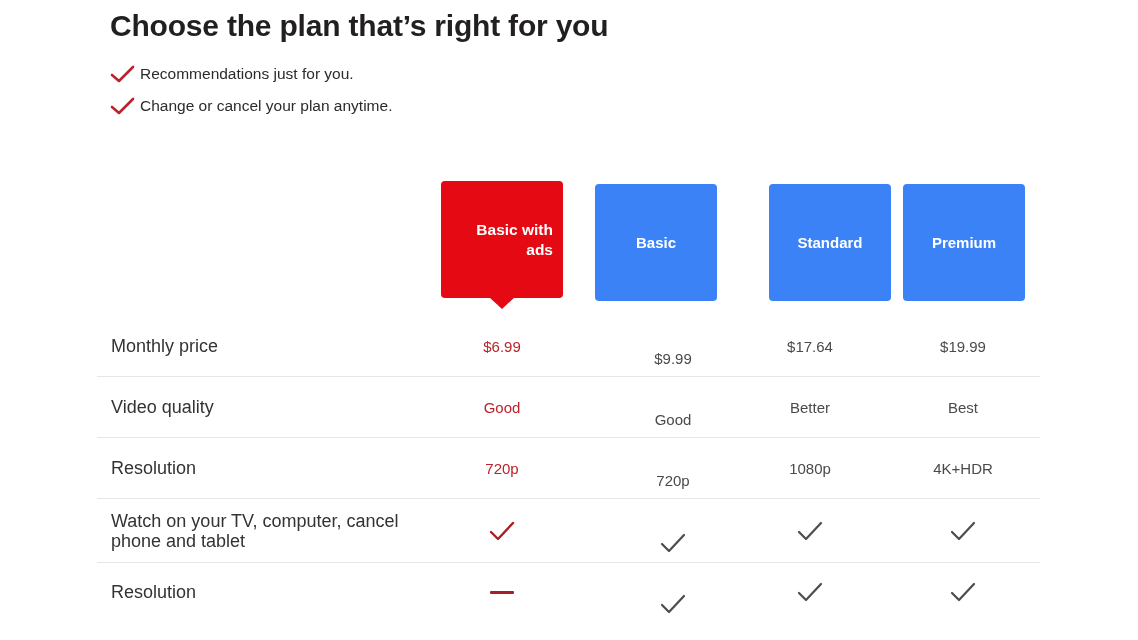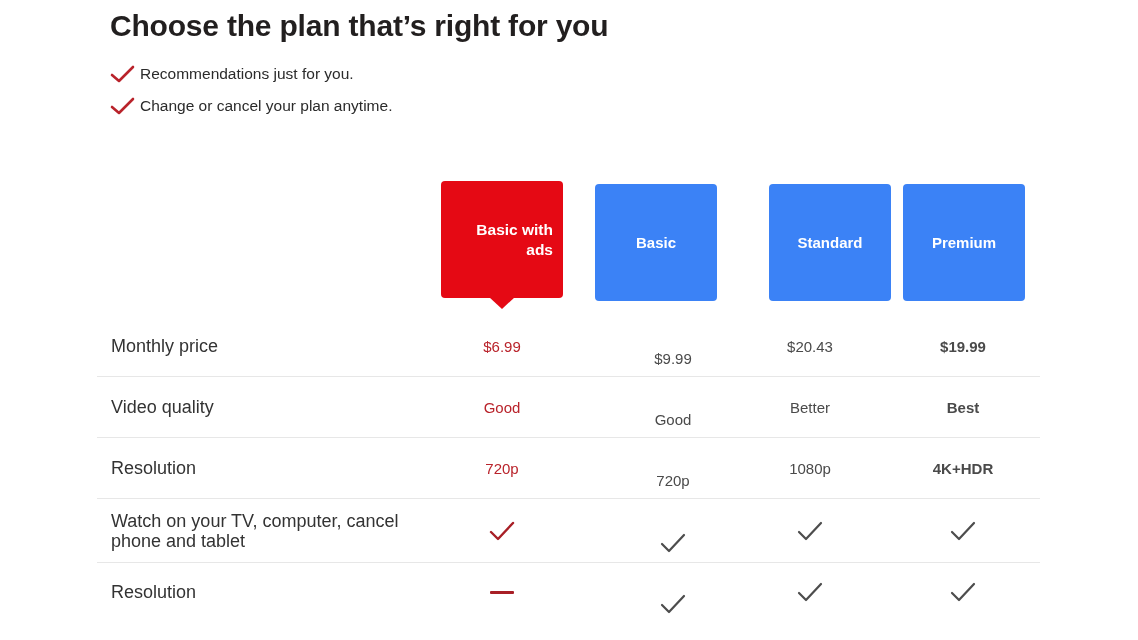--- a/index.html
+++ b/index.html
@@ -150,21 +150,21 @@
     position: absolute;
     width: 140px;
     text-align: center;
     font-size: 15px;
     color: #4a4a4a;
   }
 
   .cell.c0 { left: 335px; }
   .cell.c1 { left: 506px; margin-top: 24px; }
   .cell.c2 { left: 643px; }
-  .cell.c3 { left: 796px; font-weight: bold; }
+  .cell.c3 { left: 796px; }
 
   .cell.highlight { color: #b9232b; }
 
   .cell .mark-wrap {
     display: flex;
     align-items: center;
     justify-content: center;
     height: 24px;
   }
 
@@ -228,21 +228,21 @@
     </div>
 
   </div>
 
   <div class="table">
 
     <div class="row r-price">
       <div class="feature-label">Monthly price</div>
       <div class="cell c0 highlight">$6.99</div>
       <div class="cell c1">$9.99</div>
-      <div class="cell c2">$20.43</div>
+      <div class="cell c2">$17.64</div>
       <div class="cell c3">$19.99</div>
     </div>
 
     <div class="row r-quality">
       <div class="feature-label">Video quality</div>
       <div class="cell c0 highlight">Good</div>
       <div class="cell c1">Good</div>
       <div class="cell c2">Better</div>
       <div class="cell c3">Best</div>
     </div>

